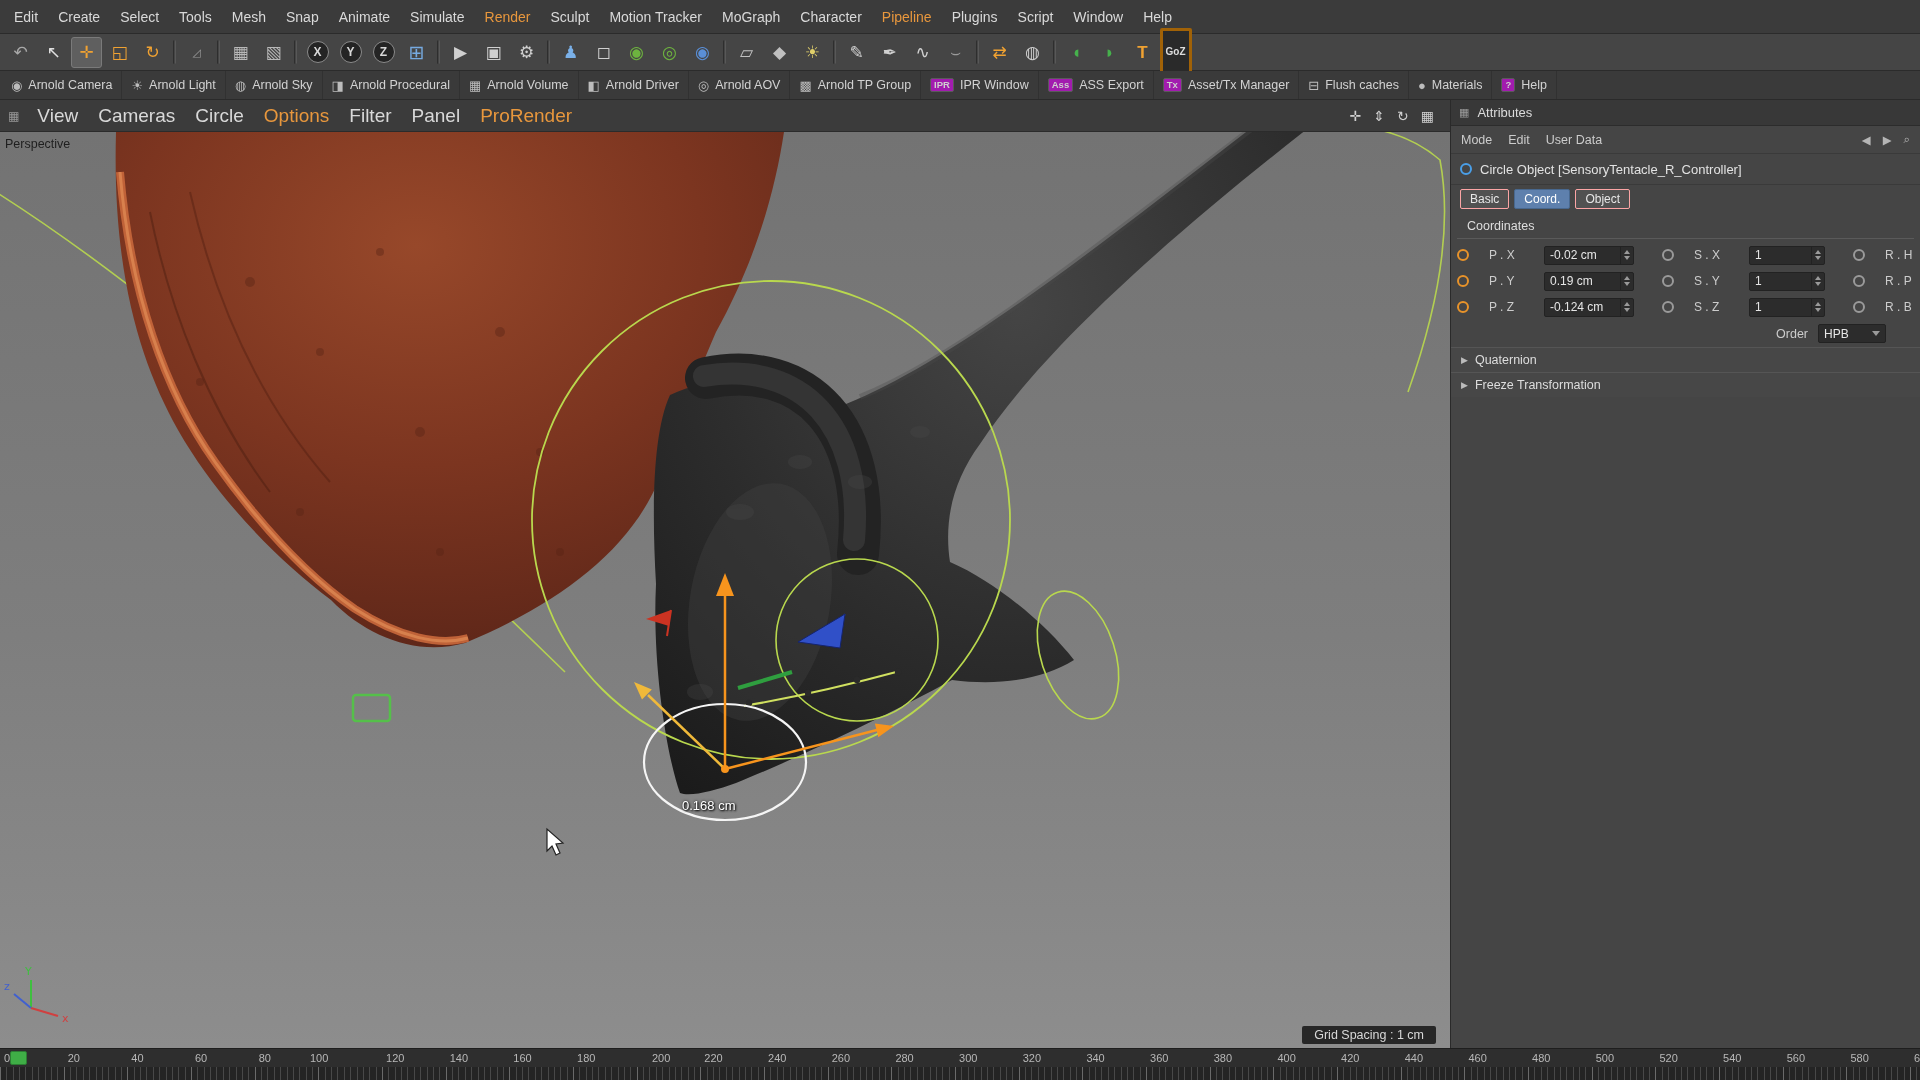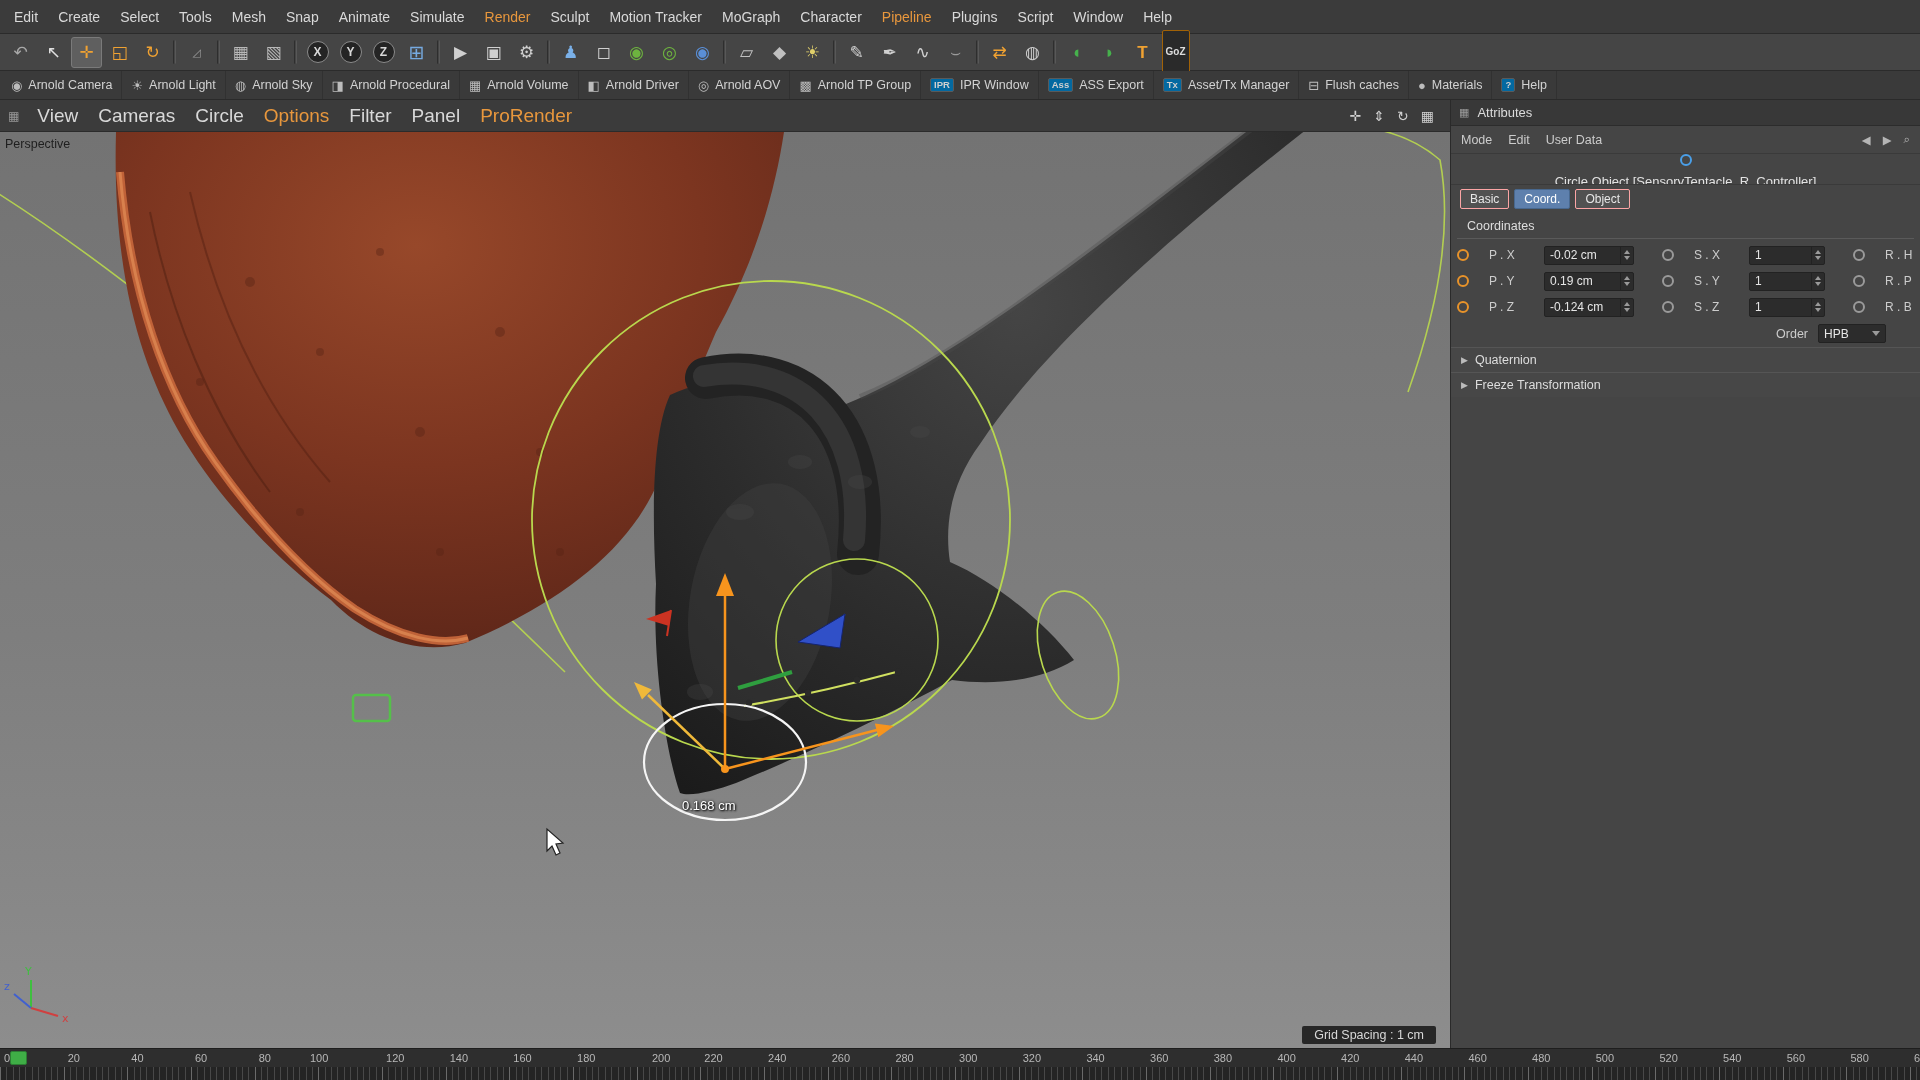--- a/index.html
+++ b/index.html
@@ -13,28 +13,28 @@
   .menu-item.accent{color:#e8973d;}
 
   
   .toolbar{height:37px;background:#454545;border-bottom:1px solid #2b2b2b;display:flex;align-items:center;padding:0 4px;}
   .tb-item{width:31px;height:31px;display:flex;align-items:center;justify-content:center;margin:0 1px;border-radius:3px;}
   .tb-glyph{font-size:17px;line-height:1;}
   .tb-item.active{background:#5f5f5f;border:1px solid #7a7a7a;}
   .tb-item.sep{width:3px;height:24px;border-left:1px solid #2e2e2e;border-right:1px solid #585858;margin:0 4px;}
   .tb-item.circle .tb-glyph{width:22px;height:22px;border-radius:50%;background:#242424;border:1px solid #8a8a8a;
        font-size:12px;font-weight:bold;display:flex;align-items:center;justify-content:center;color:#d8d8d8;}
-  .tb-item.chip .tb-glyph{font-size:10px;font-weight:bold;background:#2a2a2a;border:1px solid #a16207;border-radius:2px;
+  .tb-item.chip .tb-glyph{font-size:10px;font-weight:bold;background:#2a2a2a;border:3px solid #a16207;border-radius:2px;
        padding:16px 3px;color:#ddd;}
 
   
   .arnoldbar{height:29px;background:#3a3a3a;border-bottom:1px solid #2a2a2a;display:flex;align-items:stretch;padding:0 2px;}
   .ar-item{display:flex;align-items:center;gap:6px;padding:0 9px;border-right:1px solid #313131;}
   .ar-icon{font-size:13px;color:#bdbdbd;line-height:1;}
-  .ar-icon.chip{font-size:9.5px;font-weight:bold;background:#0369a1;border:1px solid #5a5a5a;border-radius:2px;padding:1px 3px;color:#cfcfcf;}
+  .ar-icon.chip{font-size:9.5px;font-weight:bold;background:#a21caf;border:1px solid #5a5a5a;border-radius:2px;padding:1px 3px;color:#cfcfcf;}
   .ar-label{font-size:12.5px;color:#d2d2d2;white-space:nowrap;}
 
   
   .main{height:948px;display:flex;}
   .vp-col{width:1450px;display:flex;flex-direction:column;min-width:0;}
 
   .vp-menu{height:32px;background:#3b3b3b;border-bottom:1px solid #2b2b2b;display:flex;align-items:center;padding:0 8px;}
   .vp-grid-icon{color:#969696;font-size:12px;margin-right:8px;}
   .vp-menu .menu-item{font-size:19px;}
   .vp-nav{margin-left:auto;display:flex;align-items:center;gap:12px;padding-right:8px;}
@@ -49,21 +49,21 @@
        font-size:12.5px;padding:2px 12px;border-radius:2px;}
 
   
   .attributes{width:470px;background:#454545;border-left:1px solid #2a2a2a;display:flex;flex-direction:column;font-size:12.5px;}
   .am-title{height:26px;background:#383838;border-bottom:1px solid #2c2c2c;display:flex;align-items:center;gap:8px;padding:0 8px;}
   .am-title-icon{color:#9a9a9a;font-size:11px;}
   .am-title-text{color:#dcdcdc;font-size:13px;}
   .am-menu{height:28px;display:flex;align-items:center;gap:16px;padding:0 10px;border-bottom:1px solid #3a3a3a;}
   .am-menu-item{color:#cccccc;}
   .am-menu-right{margin-left:auto;display:flex;gap:12px;color:#b5b5b5;font-size:11.5px;}
-  .am-object{height:31px;display:flex;align-items:center;gap:8px;padding:0 9px;border-bottom:1px solid #3a3a3a;flex-direction:column;}
+  .am-object{height:31px;display:flex;align-items:center;gap:8px;padding:0 9px;border-bottom:1px solid #3a3a3a;}
   .obj-ring{width:12px;height:12px;border-radius:50%;border:2px solid #4a9fe8;flex:none;}
   .am-object-label{color:#e2e2e2;font-size:13px;white-space:nowrap;overflow:hidden;}
   .am-tabs{height:27px;display:flex;align-items:center;gap:5px;padding:0 9px;}
   .am-tab{background:#515151;border:1px solid #fca5a5;border-radius:2px;color:#e6e6e6;padding:2px 9px;font-size:12px;}
   .am-tab.active{background:#5e80ad;border-color:#48688f;color:#ffffff;}
   .am-heading{height:25px;display:flex;align-items:center;padding:0 10px;color:#dedede;border-bottom:1px solid #5a5a5a;margin:2px 6px 3px 6px;}
   .coord-row{display:flex;align-items:center;height:26px;padding:0 6px;gap:20px;}
   .rec-dot{width:12px;height:12px;border-radius:50%;border:2px solid #9a9a9a;flex:none;}
   .rec-dot.orange{border-color:#e8932a;}
   .coord-label{width:35px;color:#cccccc;flex:none;font-size:12px;}

